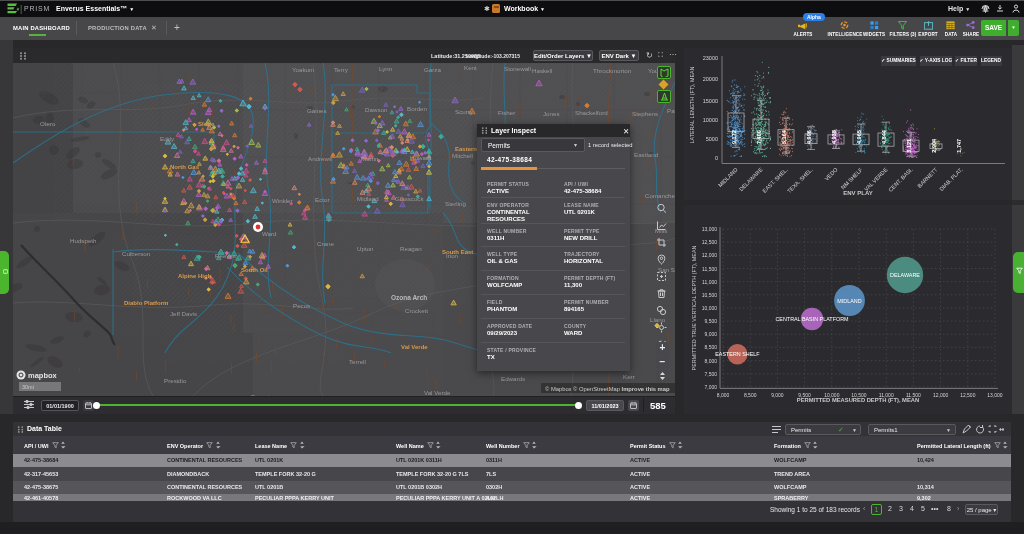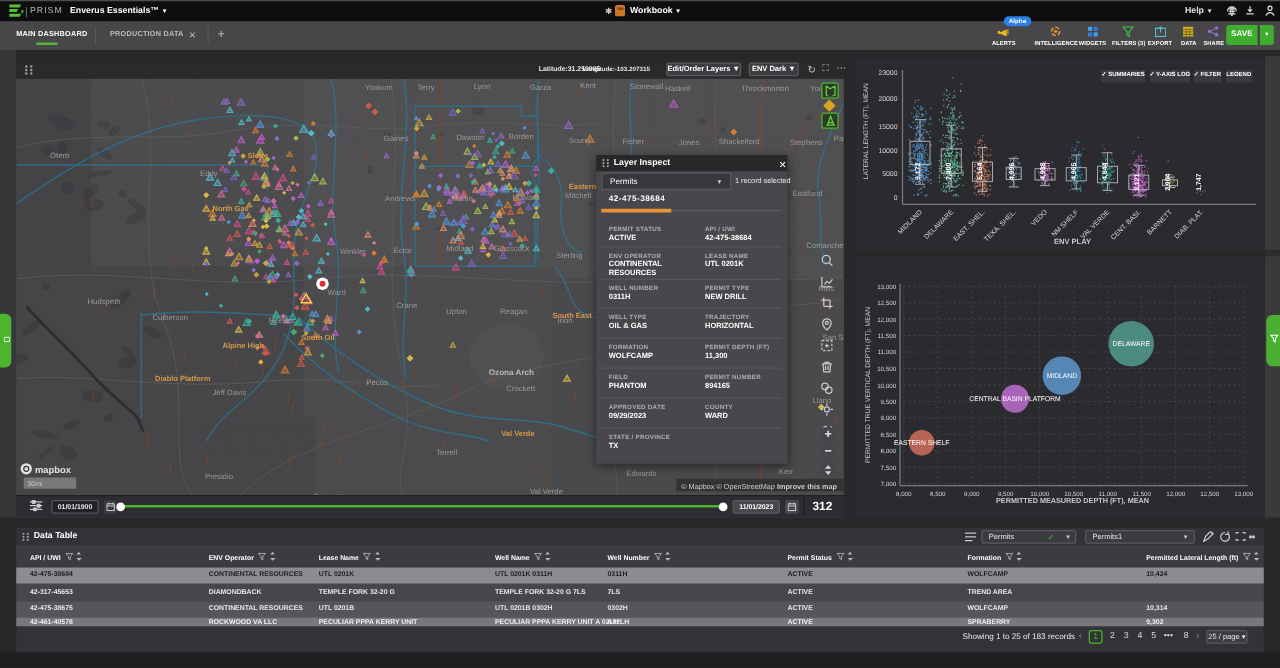--- a/index.html
+++ b/index.html
@@ -664,21 +664,21 @@
     <span class="abs" style="left:96px;top:404px;width:482px;height:2.4px;background:#4cb52e;border-radius:1px"></span>
     <span class="abs" style="left:93px;top:401.5px;width:7px;height:7px;background:#fff;border-radius:50%"></span>
     <span class="abs" style="left:575px;top:401.5px;width:7px;height:7px;background:#fff;border-radius:50%"></span>
     <span class="abs" style="left:586px;top:399.5px;width:38px;height:11px;background:#48484c;border:1px solid #5a5a5e;border-radius:2px;color:#fff;font-size:5.5px;font-weight:bold;text-align:center;line-height:10px">11/01/2023</span>
     <span class="abs" style="left:628px;top:399.5px;width:11px;height:11px;background:#48484c;border-radius:2px"></span>
     <svg class="abs" style="left:630px;top:401.5px" width="7" height="7" viewBox="0 0 7 7" fill="none" stroke="#c8c8cc" stroke-width="0.9">
       <rect x="0.5" y="1" width="6" height="5.5" rx="0.5"></rect>
       <path d="M0.5 2.8h6M2 0v1.5M5 0v1.5"></path>
     </svg>
     <span class="abs" style="left:643px;top:398px;width:1px;height:14px;background:#1f1f22"></span>
-    <span class="abs" style="left:650px;top:400px;color:#fff;font-size:9.5px;font-weight:bold">312</span>
+    <span class="abs" style="left:650px;top:400px;color:#fff;font-size:9.5px;font-weight:bold">585</span>
     <div id="inspect" class="abs">
       <div style="position:absolute;left:0;top:0;width:153px;height:13px;background:#28282b">
         <svg style="position:absolute;left:4px;top:3px" width="7" height="7" viewBox="0 0 8 8" fill="#9a9a9e">
           <circle cx="2" cy="1.2" r="1"></circle>
           <circle cx="6" cy="1.2" r="1"></circle>
           <circle cx="2" cy="4" r="1"></circle>
           <circle cx="6" cy="4" r="1"></circle>
           <circle cx="2" cy="6.8" r="1"></circle>
           <circle cx="6" cy="6.8" r="1"></circle>
         </svg>

